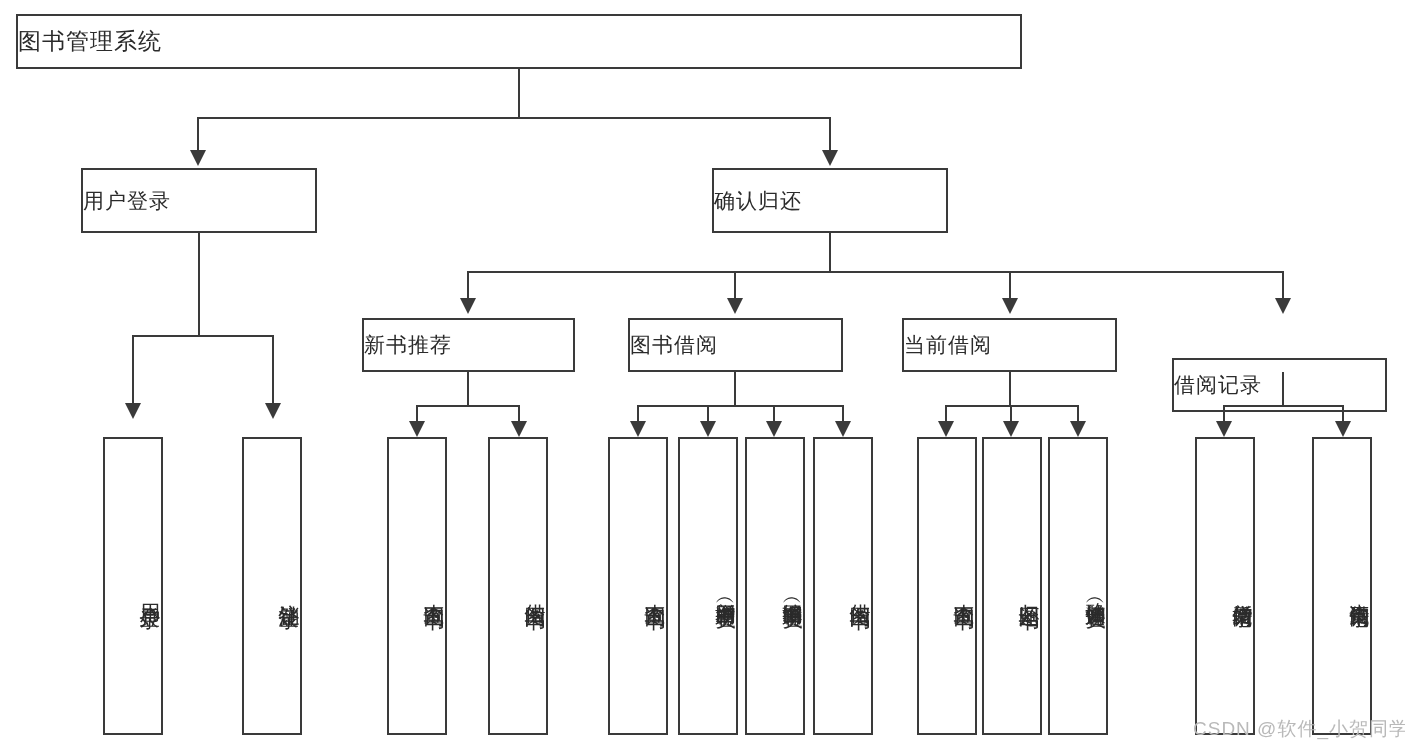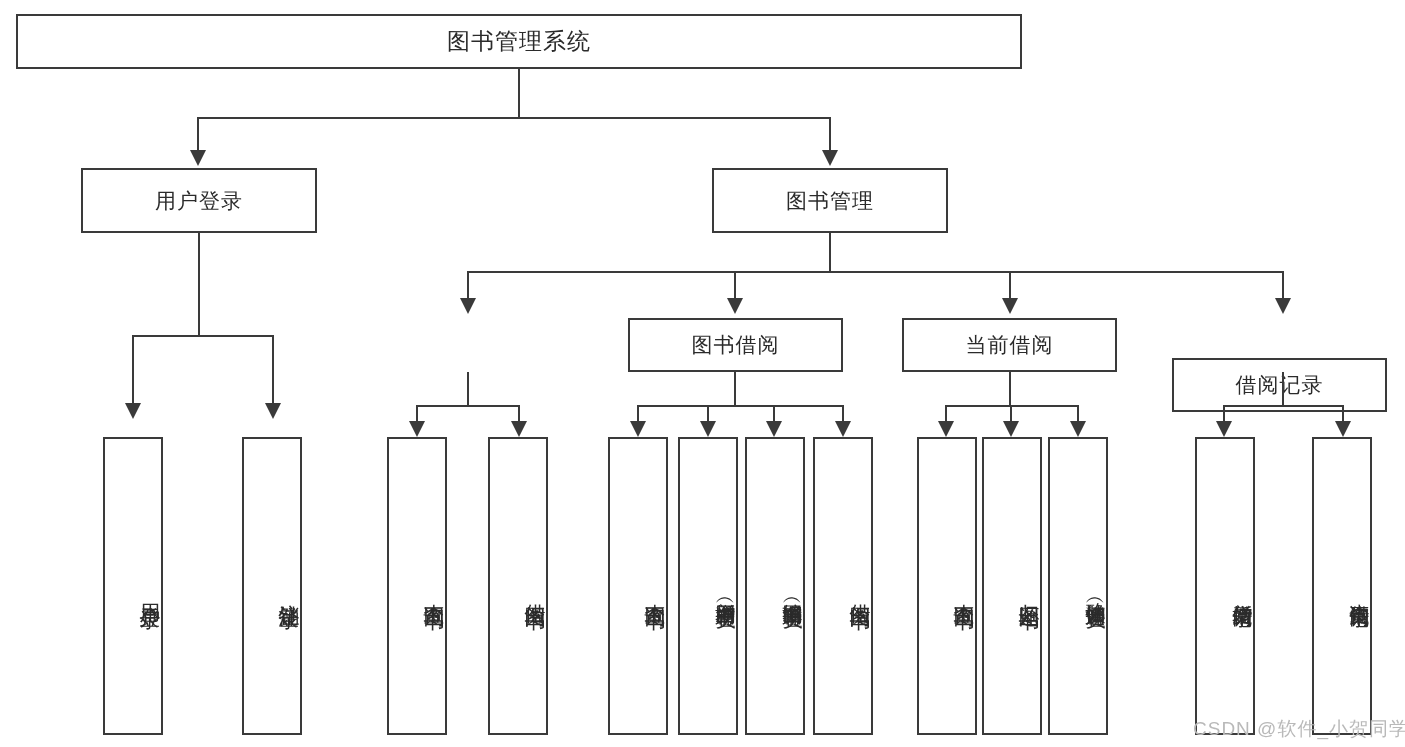--- a/index.html
+++ b/index.html
@@ -19,21 +19,20 @@
     overflow: hidden;
   }
   
   .node {
     position: absolute;
     box-sizing: border-box;
     background: #ffffff;
     border: 2px solid #3a3a3a;
     display: flex;
     align-items: center;
-    justify-content: center;
     color: #2b2b2b;
   }
   .node.root {
     font-size: 23px;
     letter-spacing: 1px;
   }
   .node.level2,
   .node.level3 {
     font-size: 21px;
     letter-spacing: 1px;
@@ -97,41 +96,44 @@
   <div class="vline" style="left:197px; top:117px; width:2px; height:33px;"></div>
   <div class="arrow" style="left:190px; top:150px;"></div>
   <div class="vline" style="left:829px; top:117px; width:2px; height:33px;"></div>
   <div class="arrow" style="left:822px; top:150px;"></div>
 
   <div class="node level2" style="left:81px; top:168px; width:236px; height:65px;">
     <span>用户登录</span>
   </div>
 
   <div class="node level2" style="left:712px; top:168px; width:236px; height:65px;">
-    <span>图书管理</span>
+    <span>确认归还</span>
   </div>
 
   <div class="vline" style="left:198px; top:233px; width:2px; height:103px;"></div>
   <div class="hline" style="left:132px; top:335px; width:142px; height:2px;"></div>
   <div class="vline" style="left:132px; top:335px; width:2px; height:68px;"></div>
   <div class="arrow" style="left:125px; top:403px;"></div>
   <div class="vline" style="left:272px; top:335px; width:2px; height:68px;"></div>
   <div class="arrow" style="left:265px; top:403px;"></div>
 
   <div class="vline" style="left:829px; top:233px; width:2px; height:39px;"></div>
   <div class="hline" style="left:467px; top:271px; width:817px; height:2px;"></div>
   <div class="vline" style="left:467px; top:271px; width:2px; height:27px;"></div>
   <div class="arrow" style="left:460px; top:298px;"></div>
   <div class="vline" style="left:734px; top:271px; width:2px; height:27px;"></div>
   <div class="arrow" style="left:727px; top:298px;"></div>
   <div class="vline" style="left:1009px; top:271px; width:2px; height:27px;"></div>
   <div class="arrow" style="left:1002px; top:298px;"></div>
   <div class="vline" style="left:1282px; top:271px; width:2px; height:27px;"></div>
   <div class="arrow" style="left:1275px; top:298px;"></div>
 
+  <div class="node level3" style="left:362px; top:318px; width:213px; height:54px;">
+    <span>新书推荐</span>
+  </div>
   <div class="node level3" style="left:628px; top:318px; width:215px; height:54px;">
     <span>图书借阅</span>
   </div>
   <div class="node level3" style="left:902px; top:318px; width:215px; height:54px;">
     <span>当前借阅</span>
   </div>
   <div class="node level3" style="left:1172px; top:318px; width:215px; height:54px;margin-top:40px;">
     <span>借阅记录</span>
   </div>
 

